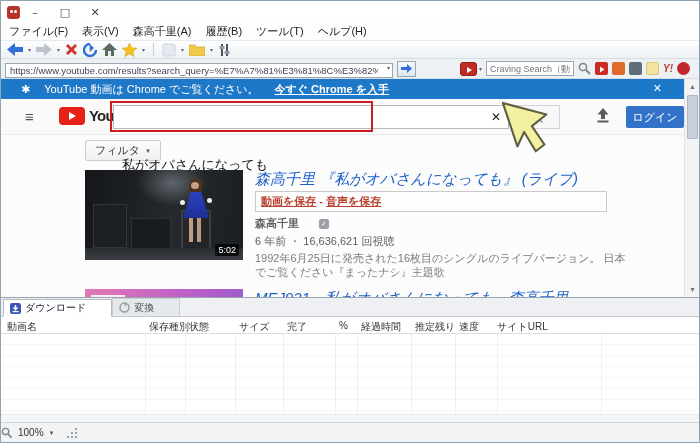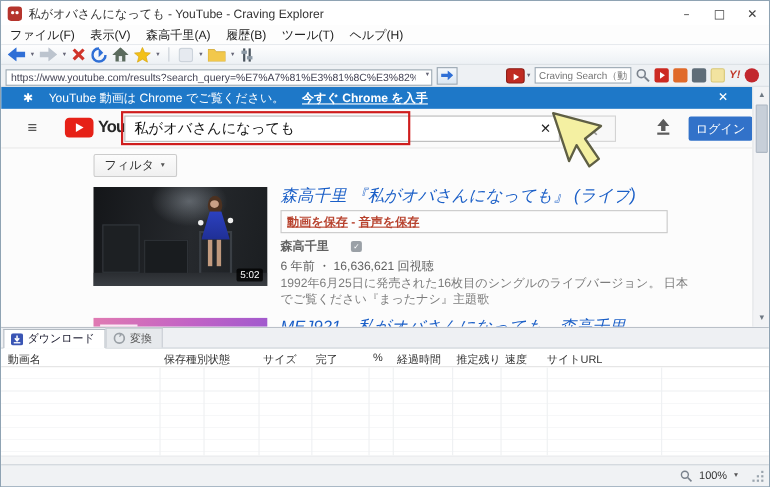--- a/index.html
+++ b/index.html
@@ -55,21 +55,21 @@
 
   
   .yt-header { height:36px; background:#fafafa; border-bottom:1px solid #e9e9e9; position:relative; }
   .yt-burger { position:absolute; left:24px; top:9px; font-size:15px; color:#555; }
   .yt-logo { position:absolute; left:58px; top:8px; display:flex; align-items:flex-start; }
   .yt-play { width:26px; height:18px; background:var(--logo_red,#e62117); border-radius:4px; position:relative; }
   .yt-play::before { content:""; position:absolute; left:10px; top:5px; border-left:7px solid #fff; border-top:4px solid transparent; border-bottom:4px solid transparent; }
   .yt-word { font-size:15px; font-weight:bold; color:#282828; letter-spacing:-0.8px; margin-left:4px; line-height:18px; }
   .yt-sup { font-size:7px; color:#888; margin-left:1px; }
   .yt-search { position:absolute; left:112px; top:6px; width:396px; height:24px; background:#fff; border:1px solid #b8b8b8; }
-  .yt-search input { width:100%; height:100%; border:0; outline:0; font-size:13px; color:#111; padding:0 36px 0 8px; background:transparent; font-family:"Liberation Sans",sans-serif; }
+  .yt-search input { width:100%; height:100%; border:0; outline:0; font-size:13px; color:#111; padding:0 36px 0 8px; background:transparent; font-family:"Liberation Sans",sans-serif;margin-top:48px; }
   .yt-clear { position:absolute; right:7px; top:4px; font-size:12px; color:#222; font-weight:bold; }
   .annot-box { position:absolute; left:109px; top:2px; width:263px; height:31px; border:2px solid var(--annotation_red,#cf1d1d); pointer-events:none; z-index:4; }
   .yt-search-btn { position:absolute; left:513px; top:6px; width:46px; height:24px; background:#f8f8f8; border:1px solid #d3d3d3; display:flex; align-items:center; justify-content:center; }
   .yt-upload { position:absolute; left:594px; top:9px; }
   .yt-login { position:absolute; left:625px; top:7px; width:58px; height:22px; background:var(--login_blue,#3272c9); color:#fff; font-size:11px; display:flex; align-items:center; justify-content:center; border-radius:2px; }
   .cursor-arrow { position:absolute; left:498px; top:2px; z-index:6; }
 
   
   .yt-body { padding:5px 0 0 36px;margin-left:48px; }
   .filter-btn { display:inline-flex; align-items:center; gap:5px; border:1px solid #ccc; border-radius:2px; background:linear-gradient(#fcfcfc,#f0f0f0); font-size:11px; color:#333; padding:2px 9px; }
@@ -103,41 +103,40 @@
   .t1 .floor { position:absolute; left:0; bottom:0; width:100%; height:12px; background:linear-gradient(#2a2d31,#3a3e43); }
 
   
   .t2 { background:linear-gradient(115deg,#e07ab2 0%,#c263c5 45%,#8f55d2 100%); }
   .t2 .band1 { position:absolute; left:6px; top:6px; width:34px; height:3px; background:rgba(255,255,255,.85); }
   .t2 .band3 { position:absolute; right:8px; top:8px; width:40px; height:3px; background:rgba(255,255,255,.6); }
 
   
   .panel { height:125px; flex:0 0 auto; border-top:1px solid #9aa4ad; display:flex; flex-direction:column; background:#fff; }
   .tabbar { height:19px; background:#eef0f3; display:flex; align-items:flex-end; padding-left:2px; border-bottom:1px solid #c3cad1; flex:0 0 auto; }
-  .tab { display:flex; align-items:center; gap:4px; font-size:10px; padding:2px 9px 2px 6px; height:18px; }
+  .tab { display:flex; align-items:center; gap:4px; font-size:10px; padding:2px 25px 2px 6px; height:18px; }
   .tab.active { background:#fff; border:1px solid #b2bac2; border-bottom:1px solid #fff; color:#1a1a2e; margin-bottom:-1px; }
   .tab.inactive { background:#e6e9ec; border:1px solid #c9ced4; border-bottom:none; color:#555; }
   .grid-head { height:17px; position:relative; border-bottom:1px solid #dcdcdc; background:#fff; flex:0 0 auto; }
   .col-h { position:absolute; top:3px; font-size:10px; color:#333; white-space:nowrap; }
   .grid { flex:1 1 auto; position:relative; background:repeating-linear-gradient(to bottom,#ffffff 0 10px,#f6f7f8 10px 11px); }
   .vline { position:absolute; top:0; bottom:0; width:1px; background:#eef0f2; }
   .hscroll-strip { height:8px; background:#f4f5f6; border-top:1px solid #e6e8ea; flex:0 0 auto; }
 
   
-  .statusbar { height:20px; background:#f0f2f4; border-top:1px solid #ced4d9; display:flex; align-items:center; justify-content:flex-end; gap:5px; padding-right:4px; flex:0 0 auto; font-size:10px; color:#333; }
+  .statusbar { height:20px; background:#f0f2f4; border-top:1px solid #ced4d9; display:flex; align-items:center; gap:5px; padding-right:4px; flex:0 0 auto; font-size:10px; color:#333; }
   .zoom-caret { font-size:6px; color:#555; margin-right:6px; }
 </style>
 </head>
 <body>
 
 <div class="window">
 
   <div class="titlebar">
     <div class="app-icon"></div>
-    <div class="title-text">私がオバさんになっても - YouTube - Craving Explorer</div>
     <div class="win-controls">
       <div class="win-btn">–</div>
       <div class="win-btn">□</div>
       <div class="win-btn">✕</div>
     </div>
   </div>
 
   <div class="menubar">
     <span>ファイル(F)</span>
     <span>表示(V)</span>

